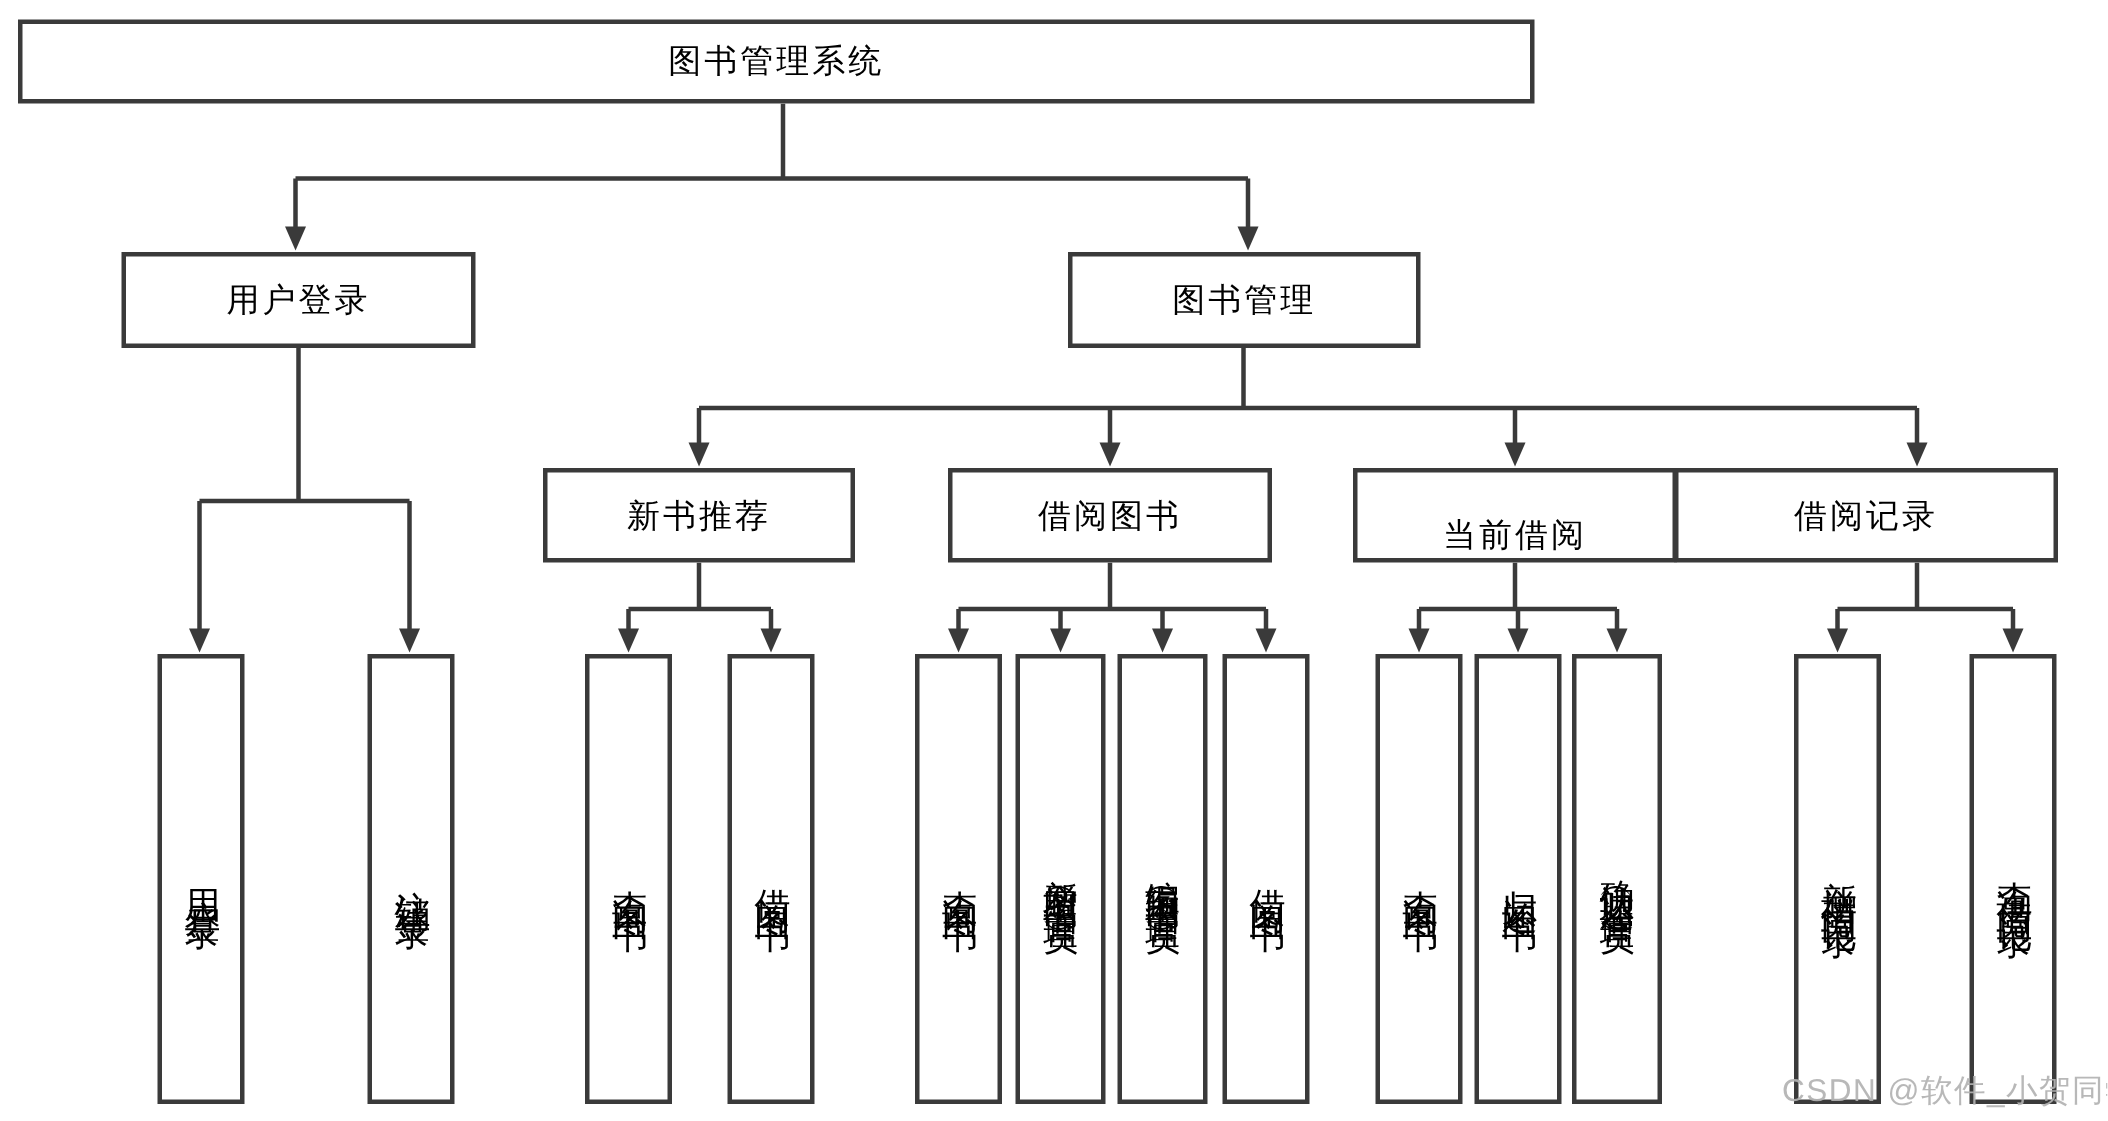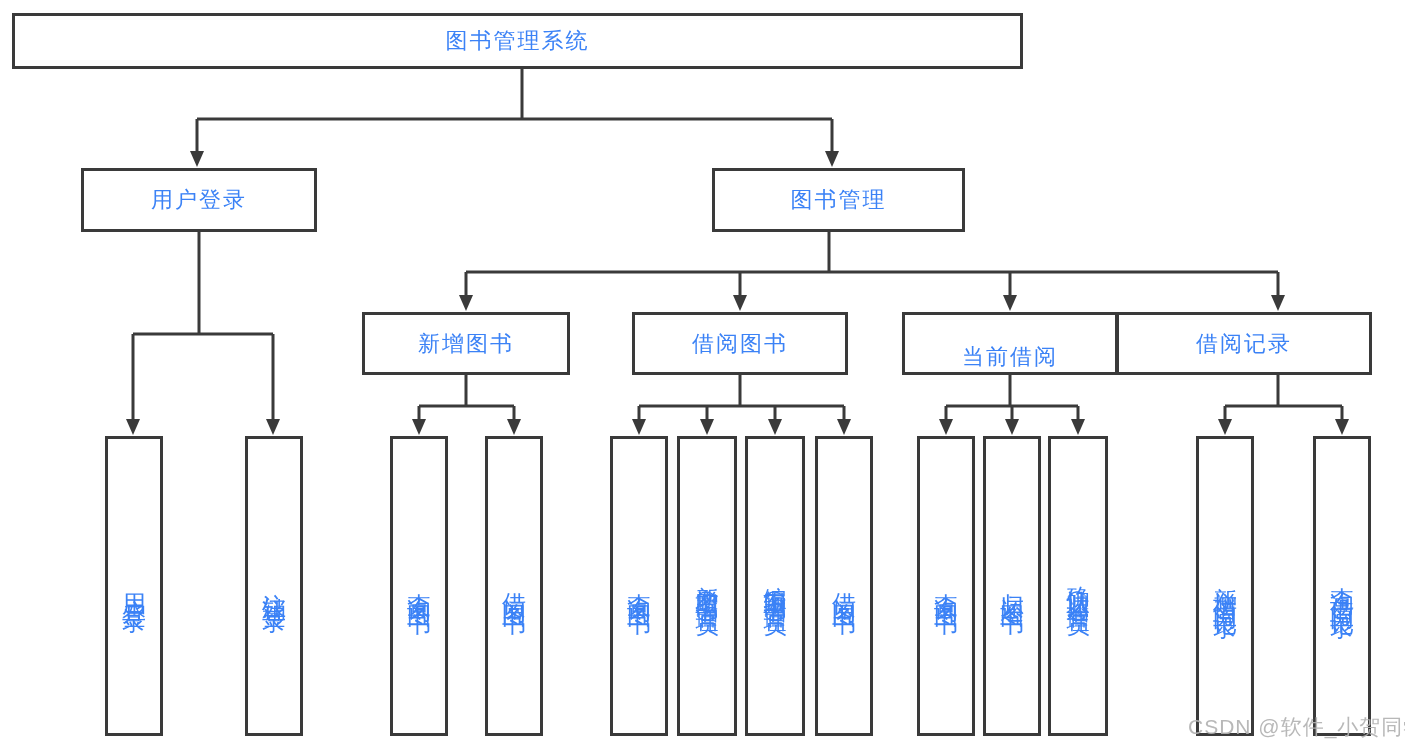--- a/index.html
+++ b/index.html
@@ -24,21 +24,21 @@
     pointer-events: none;
   }
   .node {
     position: absolute;
     box-sizing: border-box;
     border: 3px solid #3a3a3a;
     background: #ffffff;
     display: flex;
     align-items: center;
     justify-content: center;
-    color: #3b82f6;
+    color: #000000;
   }
   .hnode span {
     font-size: 22px;
     letter-spacing: 2px;
     white-space: nowrap;
   }
   .root {
     left: 12px; top: 13px; width: 1011px; height: 56px;
   }
   .lvl2 { top: 168px; height: 64px; }
@@ -117,26 +117,26 @@
     </g>
   </svg>
 
   <div class="node hnode root">
     <span>图书管理系统</span>
   </div>
 
   <div class="node hnode lvl2" style="left:81px; width:236px;">
     <span>用户登录</span>
   </div>
-  <div class="node hnode lvl2" style="left:712px; width:253px;">
+  <div class="node hnode lvl2" style="left:712px; width:235px;">
     <span>图书管理</span>
   </div>
 
   <div class="node hnode lvl3" style="left:362px; width:208px;">
-    <span>新增图书</span>
+    <span>新书推荐</span>
   </div>
   <div class="node hnode lvl3" style="left:632px; width:216px;">
     <span>借阅图书</span>
   </div>
   <div class="node hnode lvl3" style="left:902px; width:216px;align-items:flex-end;">
     <span>当前借阅</span>
   </div>
   <div class="node hnode lvl3" style="left:1116px; width:256px;">
     <span>借阅记录</span>
   </div>

